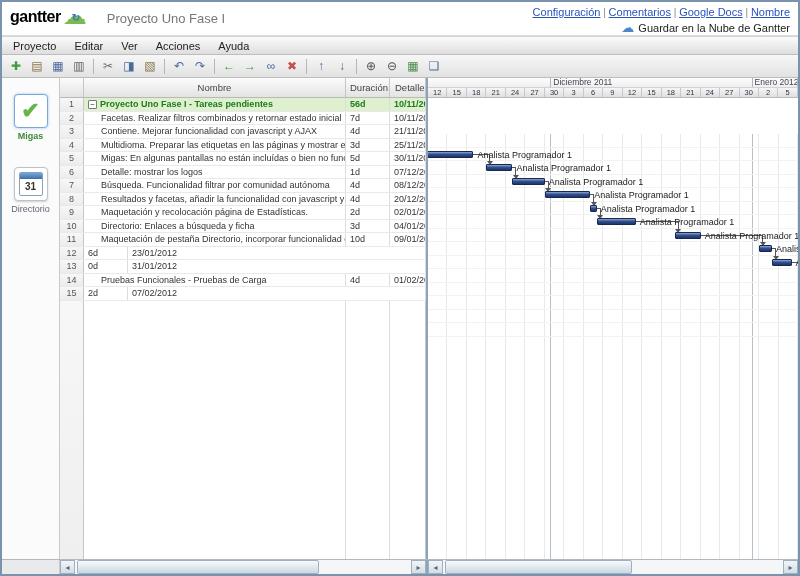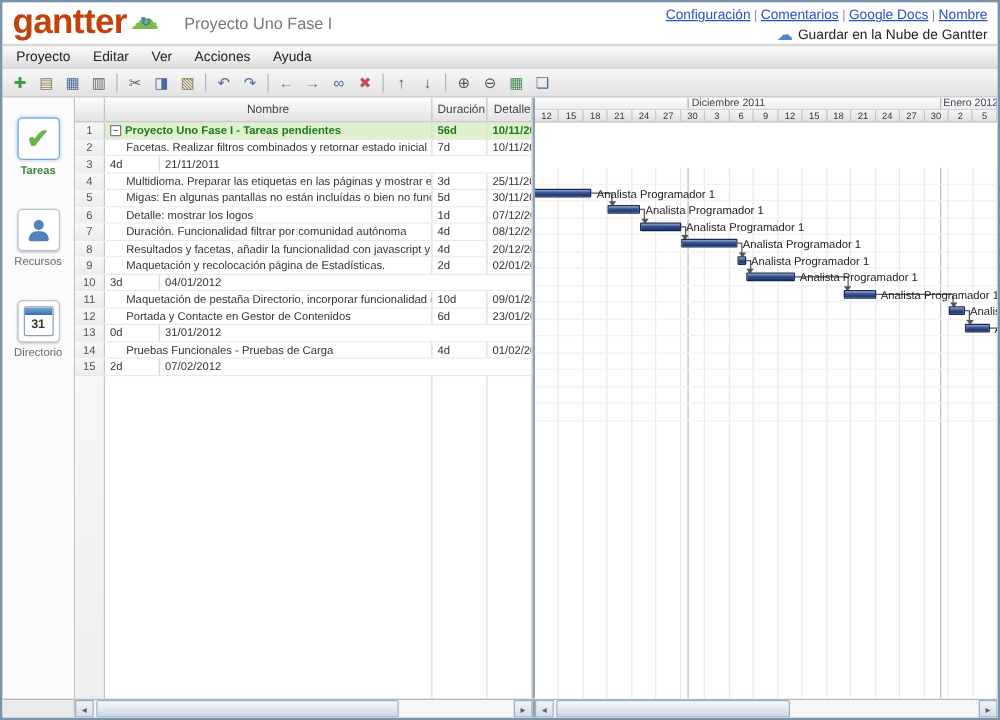--- a/index.html
+++ b/index.html
@@ -3,21 +3,21 @@
 <meta charset="utf-8">
 <style>
   * { margin:0; padding:0; box-sizing:border-box; }
   html,body { width:800px; height:576px; overflow:hidden; }
   body { font-family:"Liberation Sans", sans-serif; background:#fff; }
   .app { width:800px; height:576px; border:2px solid #7a93ad; display:flex; flex-direction:column; overflow:hidden; background:#fff; }
 
   
   .topbar { flex:0 0 34px; display:flex; justify-content:space-between; padding:2px 8px 0 8px; border-bottom:1px solid #dcdcdc; background:#fff; }
   .brand { display:flex; align-items:flex-start; }
-  .logo { font-size:28px; font-weight:bold; color:#c2410c; letter-spacing:-0.5px; line-height:26px; }
+  .logo { font-size:16px; font-weight:bold; color:#000000; letter-spacing:-0.5px; line-height:26px; }
   .logo-cloud { position:relative; width:28px; height:26px; margin-left:2px; }
   .cloud-glyph { color:#7cb94e; font-size:24px; line-height:24px; position:absolute; left:0; top:0; }
   .cloud-arrow { position:absolute; color:#3a78c2; font-size:10px; font-weight:bold; left:9px; top:8px; }
   .doc-title { font-size:13px; color:#777; margin:7px 0 0 16px; white-space:nowrap; }
   .top-right { text-align:right; padding-top:2px; }
   .top-links { font-size:11px; }
   .top-links a { color:#2a52be; text-decoration:underline; cursor:pointer; }
   .lsep { color:#888; font-size:10px; }
   .save-cloud { margin-top:3px; font-size:11px; color:#222; display:flex; justify-content:flex-end; align-items:center; gap:4px; cursor:pointer; }
   .cloudicon { color:#4f86c6; font-size:13px; line-height:13px; }
@@ -158,27 +158,21 @@
       <div class="tool-btn" style="color: rgb(74, 138, 74);">▦</div>
       <div class="tool-btn" style="color: rgb(74, 106, 154);">❏</div>
     </div>
 
   <div class="main">
     <div class="sidebar" id="sidebar">
         <div class="side-item selected">
           <div class="side-icon">
             <div class="check-glyph">✔</div>
           </div>
-          <div class="side-label">Tareas</div>
-        </div>
-        <div class="side-item">
-          <div class="side-icon">
-            <div class="person"></div>
-          </div>
-          <div class="side-label">Recursos</div>
+          <div class="side-label">Migas</div>
         </div>
         <div class="side-item">
           <div class="side-icon">
             <div class="cal">
               <div class="cal-top"></div>
               <div class="cal-num">31</div>
             </div>
           </div>
           <div class="side-label">Directorio</div>
         </div>
@@ -204,20 +198,23 @@
           <div class="g-row">
             <div class="g-cell g-num">2</div>
             <div class="g-cell g-name child">
               <span class="nm-text">Facetas. Realizar filtros combinados y retornar estado inicial</span>
             </div>
             <div class="g-cell g-dur">7d</div>
             <div class="g-cell g-start">10/11/2011</div>
           </div>
           <div class="g-row">
             <div class="g-cell g-num">3</div>
+            <div class="g-cell g-name child">
+              <span class="nm-text">Contiene. Mejorar funcionalidad con javascript y AJAX</span>
+            </div>
             <div class="g-cell g-dur">4d</div>
             <div class="g-cell g-start">21/11/2011</div>
           </div>
           <div class="g-row">
             <div class="g-cell g-num">4</div>
             <div class="g-cell g-name child">
               <span class="nm-text">Multidioma. Preparar las etiquetas en las páginas y mostrar enlaces con los idiomas</span>
             </div>
             <div class="g-cell g-dur">3d</div>
             <div class="g-cell g-start">25/11/2011</div>
@@ -234,21 +231,21 @@
             <div class="g-cell g-num">6</div>
             <div class="g-cell g-name child">
               <span class="nm-text">Detalle: mostrar los logos</span>
             </div>
             <div class="g-cell g-dur">1d</div>
             <div class="g-cell g-start">07/12/2011</div>
           </div>
           <div class="g-row">
             <div class="g-cell g-num">7</div>
             <div class="g-cell g-name child">
-              <span class="nm-text">Duración. Funcionalidad filtrar por comunidad autónoma</span>
+              <span class="nm-text">Búsqueda. Funcionalidad filtrar por comunidad autónoma</span>
             </div>
             <div class="g-cell g-dur">4d</div>
             <div class="g-cell g-start">08/12/2011</div>
           </div>
           <div class="g-row">
             <div class="g-cell g-num">8</div>
             <div class="g-cell g-name child">
               <span class="nm-text">Resultados y facetas, añadir la funcionalidad con javascript y AJAX</span>
             </div>
             <div class="g-cell g-dur">4d</div>
@@ -257,36 +254,36 @@
           <div class="g-row">
             <div class="g-cell g-num">9</div>
             <div class="g-cell g-name child">
               <span class="nm-text">Maquetación y recolocación página de Estadísticas.</span>
             </div>
             <div class="g-cell g-dur">2d</div>
             <div class="g-cell g-start">02/01/2012</div>
           </div>
           <div class="g-row">
             <div class="g-cell g-num">10</div>
+            <div class="g-cell g-name child">
+              <span class="nm-text">Directorio: Enlaces a búsqueda y ficha</span>
+            </div>
             <div class="g-cell g-dur">3d</div>
             <div class="g-cell g-start">04/01/2012</div>
           </div>
           <div class="g-row">
             <div class="g-cell g-num">11</div>
             <div class="g-cell g-name child">
               <span class="nm-text">Maquetación de pestaña Directorio, incorporar funcionalidad con javascript</span>
             </div>
             <div class="g-cell g-dur">10d</div>
             <div class="g-cell g-start">09/01/2012</div>
           </div>
           <div class="g-row">
             <div class="g-cell g-num">12</div>
-            <div class="g-cell g-name child">
-              <span class="nm-text">Portada y Contacte en Gestor de Contenidos</span>
-            </div>
             <div class="g-cell g-dur">6d</div>
             <div class="g-cell g-start">23/01/2012</div>
           </div>
           <div class="g-row">
             <div class="g-cell g-num">13</div>
             <div class="g-cell g-dur">0d</div>
             <div class="g-cell g-start">31/01/2012</div>
           </div>
           <div class="g-row">
             <div class="g-cell g-num">14</div>

